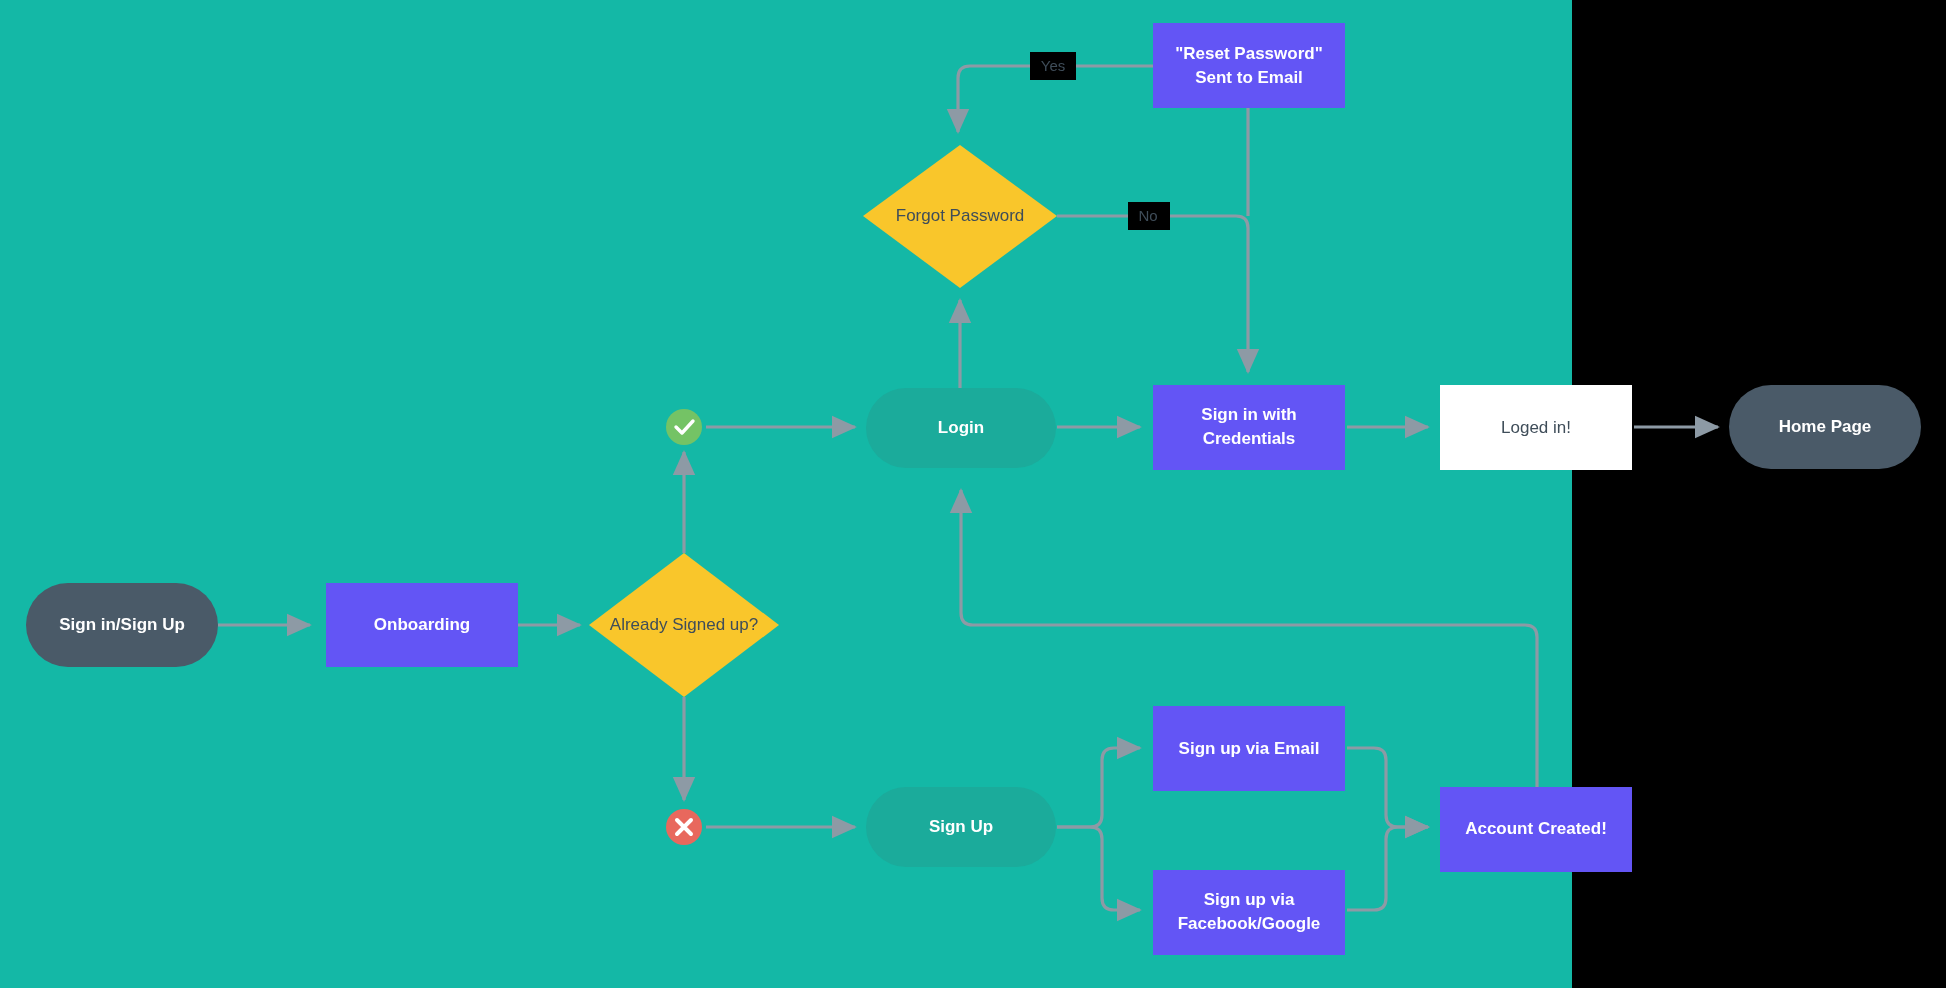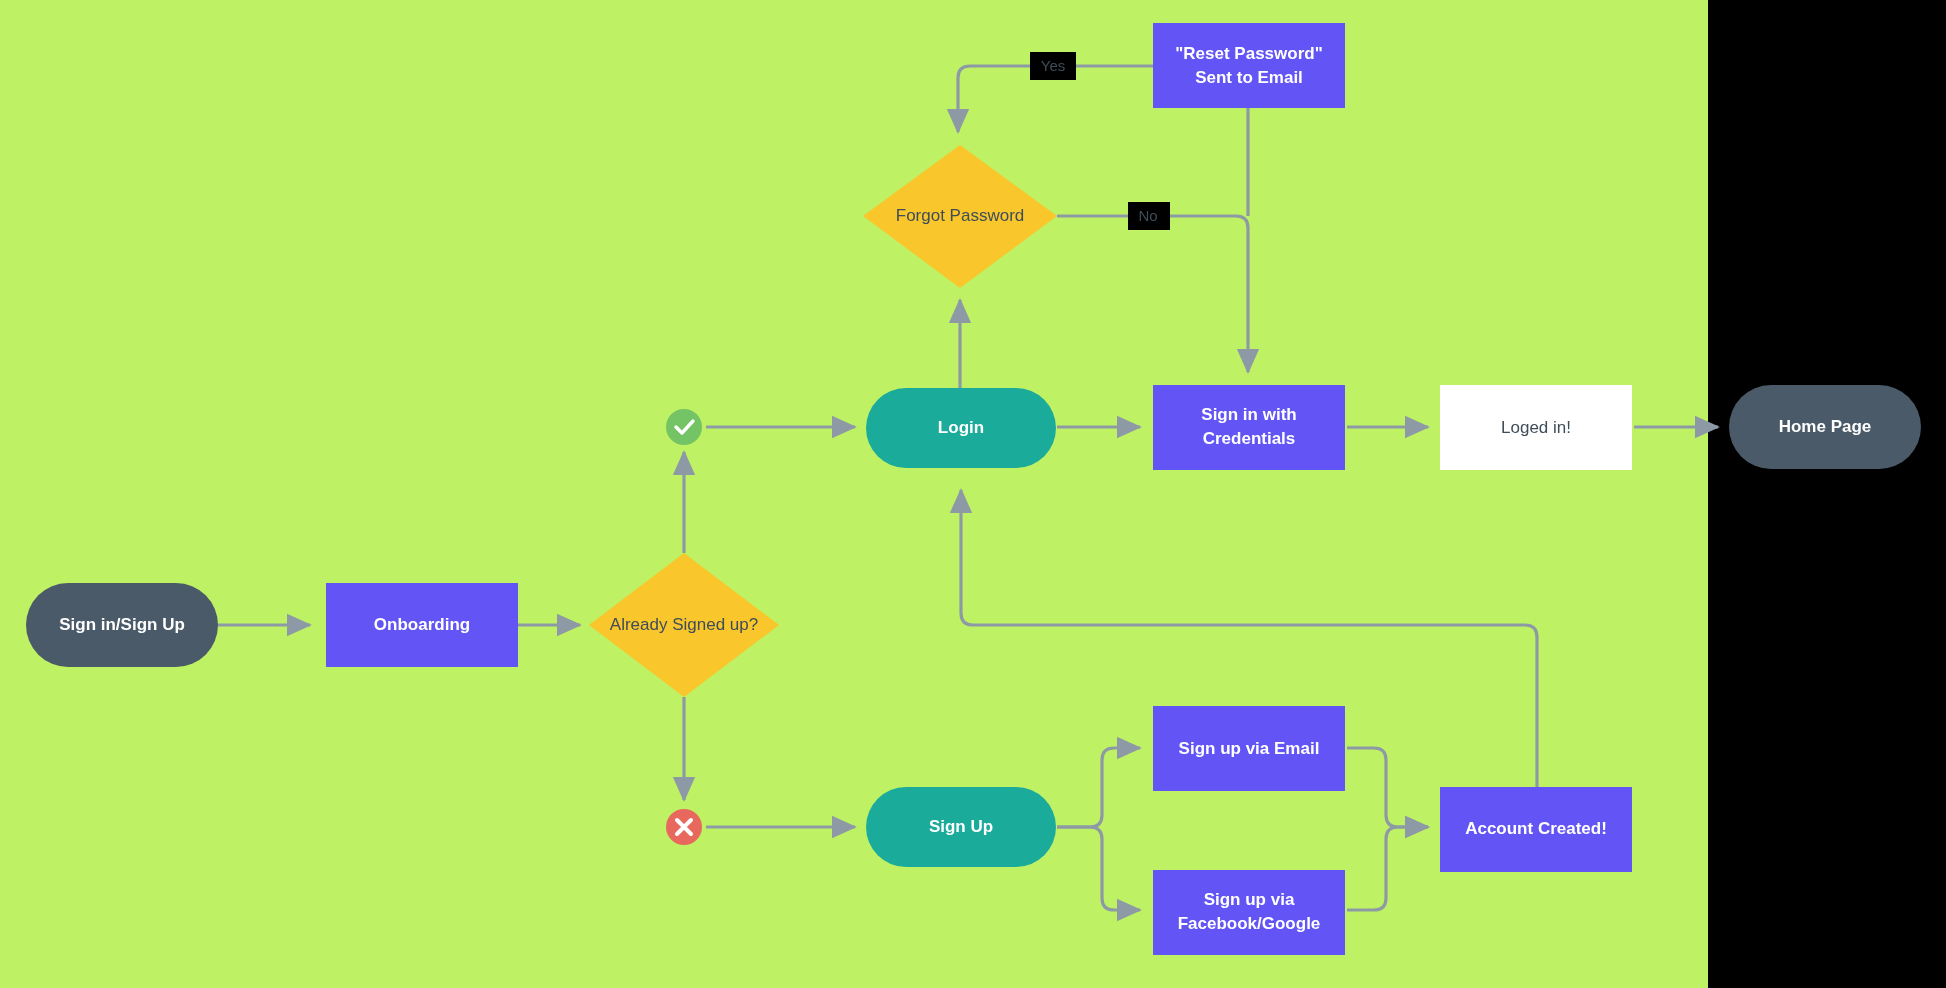--- a/index.html
+++ b/index.html
@@ -9,23 +9,23 @@
     background: #000000;
   }
   body {
     width: 1946px;
     height: 988px;
     overflow: hidden;
     font-family: "Liberation Sans", sans-serif;
   }
   #canvas-wrap {
     position: relative;
-    width: 1708px;
+    width: 1572px;
     height: 988px;
-    background: #bef264;
+    background: #14b8a6;
   }
   svg#flowchart {
     display: block;
     width: 1946px;
     height: 988px;
   }
   .node-label {
     font-family: "Liberation Sans", sans-serif;
     text-anchor: middle;
     dominant-baseline: middle;

